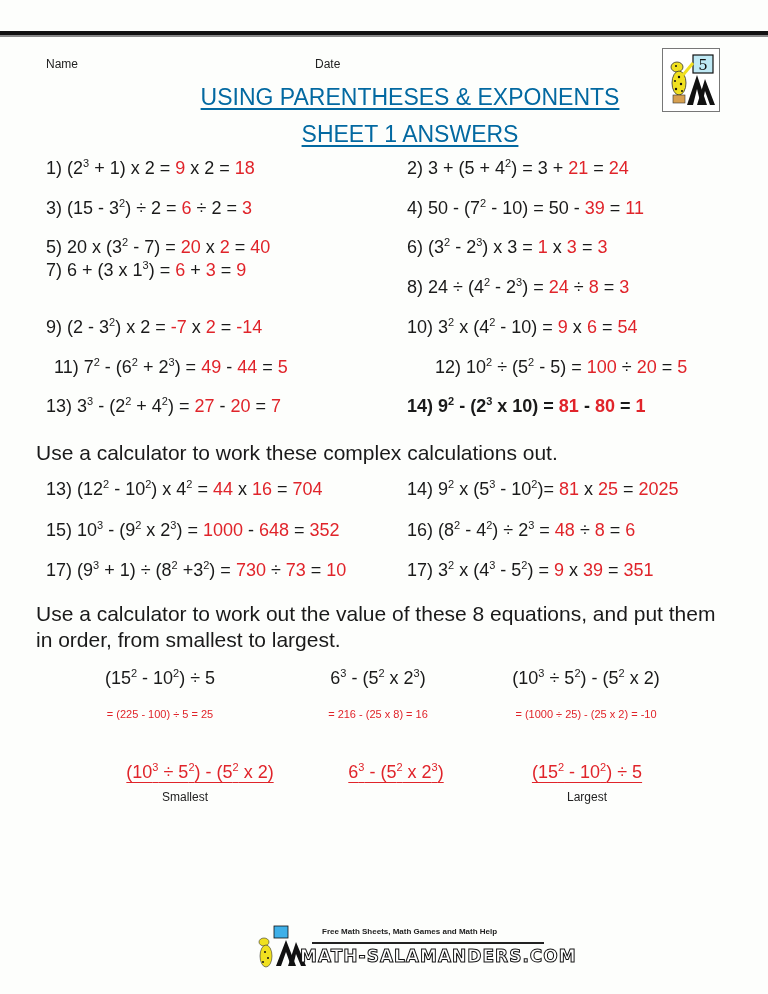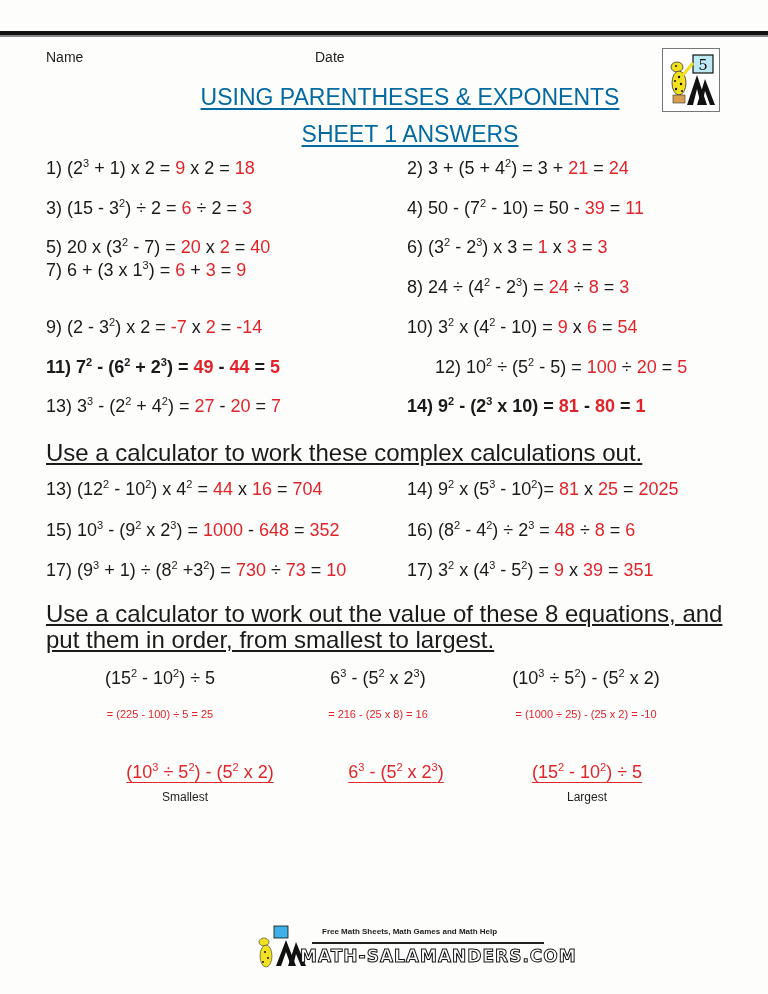--- a/index.html
+++ b/index.html
@@ -8,39 +8,39 @@
     background: #fdfefc;
     font-family: "Liberation Sans", "DejaVu Sans", sans-serif;
     color: #1a1a1a;
     position: relative;
   }
   .topbar {
     position: absolute; left: 0; top: 31px; width: 768px; height: 4px;
     background: #111; border-bottom: 2px solid #888;
   }
   .small-label {
-    position: absolute; top: 49px; font-size: 14px; color: #222;
+    position: absolute; top: 57px; font-size: 12px; color: #222;
   }
   .logo-box {
     position: absolute; left: 662px; top: 48px; width: 56px; height: 62px;
     border: 1px solid #777; background: #fff;
   }
   .logo-box svg { display: block; }
   .title {
     position: absolute; left: 0; width: 768px; text-align: center;
     font-size: 23px; color: #0369a1; padding-left: 26px;
   }
   .title span { text-decoration: underline; text-underline-offset: 3px; text-decoration-thickness: 2px; }
   .q {
     position: absolute; font-size: 18px; white-space: nowrap; color: #1a1a1a;
   }
   .q sup { font-size: 11px; vertical-align: 7px; line-height: 0; }
   .red { color: #e0242a; }
   .instr {
-    position: absolute; left: 46px; font-size: 24px; width: 700px; line-height: 26px; text-decoration: underline;
+    position: absolute; left: 36px; font-size: 21px; width: 700px; line-height: 26px;
   }
   .eq {
     position: absolute; font-size: 18px; white-space: nowrap; text-align: center;
   }
   .eq sup { font-size: 11px; vertical-align: 7px; line-height: 0; }
   .work {
     position: absolute; font-size: 11px; color: #e0242a; white-space: nowrap;
   }
   .ordered {
     position: absolute; font-size: 18px; color: #e0242a; white-space: nowrap;
@@ -97,21 +97,21 @@
     <div class="q" style="left: 46px; top: 158px;"><span>1) </span><span>(2</span><sup>3</sup><span> + 1) x 2 = </span><span class="red">9</span><span> x 2 = </span><span class="red">18</span></div>
     <div class="q" style="left: 407px; top: 158px;"><span>2) </span><span>3 + (5 + 4</span><sup>2</sup><span>) = 3 + </span><span class="red">21</span><span> = </span><span class="red">24</span></div>
     <div class="q" style="left: 46px; top: 197.7px;"><span>3) </span><span>(15 - 3</span><sup>2</sup><span>) ÷ 2 = </span><span class="red">6</span><span> ÷ 2 = </span><span class="red">3</span></div>
     <div class="q" style="left: 407px; top: 197.7px;"><span>4) </span><span>50 - (7</span><sup>2</sup><span> - 10) = 50 - </span><span class="red">39</span><span> = </span><span class="red">11</span></div>
     <div class="q" style="left: 46px; top: 237.4px;"><span>5) </span><span>20 x (3</span><sup>2</sup><span> - 7) = </span><span class="red">20</span><span> x </span><span class="red">2</span><span> = </span><span class="red">40</span></div>
     <div class="q" style="left: 407px; top: 237.4px;"><span>6) </span><span>(3</span><sup>2</sup><span> - 2</span><sup>3</sup><span>) x 3 = </span><span class="red">1</span><span> x </span><span class="red">3</span><span> = </span><span class="red">3</span></div>
     <div class="q" style="left: 46px; top: 260px;"><span>7) </span><span>6 + (3 x 1</span><sup>3</sup><span>) = </span><span class="red">6</span><span> + </span><span class="red">3</span><span> = </span><span class="red">9</span></div>
     <div class="q" style="left: 407px; top: 277.1px;"><span>8) </span><span>24 ÷ (4</span><sup>2</sup><span> - 2</span><sup>3</sup><span>) = </span><span class="red">24</span><span> ÷ </span><span class="red">8</span><span> = </span><span class="red">3</span></div>
     <div class="q" style="left: 46px; top: 316.8px;"><span>9) </span><span>(2 - 3</span><sup>2</sup><span>) x 2 = </span><span class="red">-7</span><span> x </span><span class="red">2</span><span> = </span><span class="red">-14</span></div>
     <div class="q" style="left: 407px; top: 316.8px;"><span>10) </span><span>3</span><sup>2</sup><span> x  (4</span><sup>2</sup><span> - 10) = </span><span class="red">9</span><span> x </span><span class="red">6</span><span> = </span><span class="red">54</span></div>
-    <div class="q" style="left: 46px; top: 356.5px; font-weight: bold;"><span>11) </span><span>7</span><sup>2</sup><span> - (6</span><sup>2</sup><span> + 2</span><sup>3</sup><span>) = </span><span class="red">49</span><span> - </span><span class="red">44</span><span> = </span><span class="red">5</span></div>
+    <div class="q" style="left: 54px; top: 356.5px;"><span>11) </span><span>7</span><sup>2</sup><span> - (6</span><sup>2</sup><span> + 2</span><sup>3</sup><span>) = </span><span class="red">49</span><span> - </span><span class="red">44</span><span> = </span><span class="red">5</span></div>
     <div class="q" style="left: 407px; top: 356.5px; margin-left: 28px;"><span>12) </span><span>10</span><sup>2</sup><span> ÷ (5</span><sup>2</sup><span> - 5) = </span><span class="red">100</span><span> ÷ </span><span class="red">20</span><span> = </span><span class="red">5</span></div>
     <div class="q" style="left: 46px; top: 396.2px;"><span>13) </span><span>3</span><sup>3</sup><span> - (2</span><sup>2</sup><span> + 4</span><sup>2</sup><span>) = </span><span class="red">27</span><span> - </span><span class="red">20</span><span> = </span><span class="red">7</span></div>
     <div class="q" style="left: 407px; top: 396.2px; font-weight: bold;"><span>14) </span><span>9</span><sup>2</sup><span> - (2</span><sup>3</sup><span> x 10) = </span><span class="red">81</span><span> - </span><span class="red">80</span><span> = </span><span class="red">1</span></div>
   </div>
 
 <div class="instr" style="top:440px">Use a calculator to work these complex calculations out.</div>
 <div id="part2">
     <div class="q" style="left: 46px; top: 479px;"><span>13) </span><span>(12</span><sup>2</sup><span> - 10</span><sup>2</sup><span>) x 4</span><sup>2</sup><span> = </span><span class="red">44</span><span> x </span><span class="red">16</span><span> = </span><span class="red">704</span></div>
     <div class="q" style="left: 407px; top: 479px;"><span>14) </span><span>9</span><sup>2</sup><span> x (5</span><sup>3</sup><span> - 10</span><sup>2</sup><span>)= </span><span class="red">81</span><span> x </span><span class="red">25</span><span> = </span><span class="red">2025</span></div>
     <div class="q" style="left: 46px; top: 519.5px;"><span>15) </span><span>10</span><sup>3</sup><span> - (9</span><sup>2</sup><span> x 2</span><sup>3</sup><span>) = </span><span class="red">1000</span><span> - </span><span class="red">648</span><span> = </span><span class="red">352</span></div>

